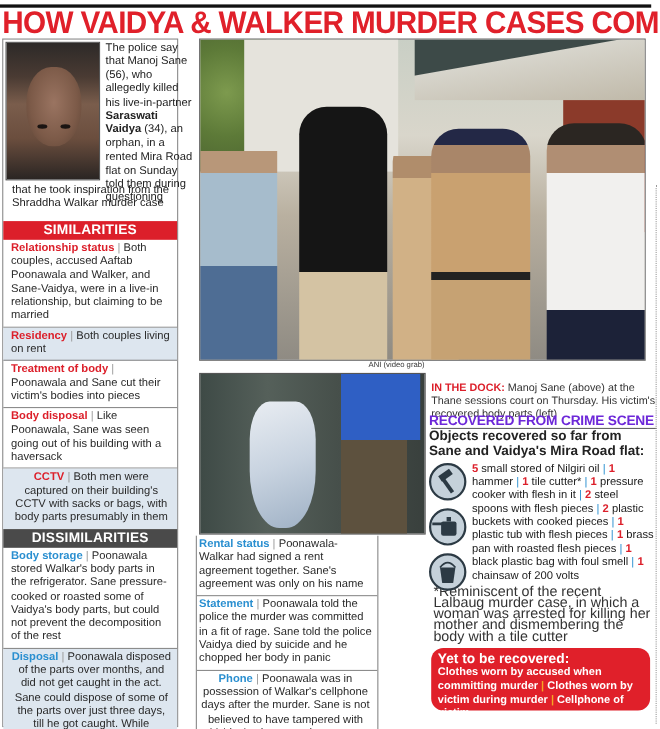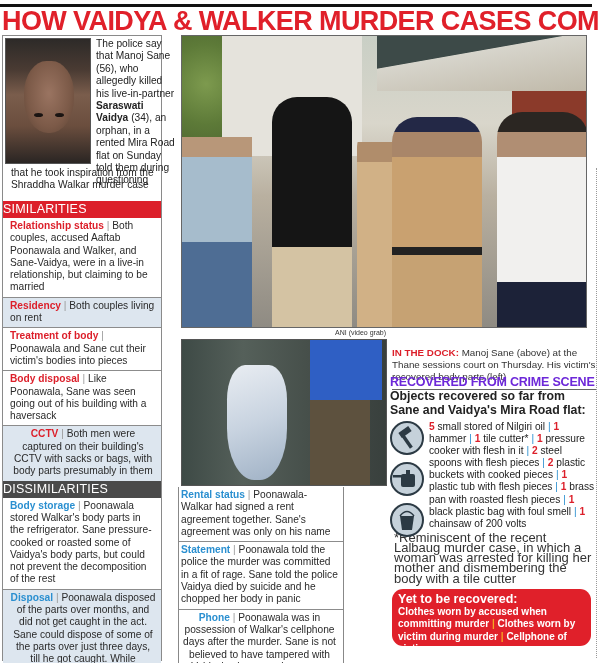--- a/index.html
+++ b/index.html
@@ -7,21 +7,21 @@
   .topline { position: absolute; left: 0; top: 4px; width: 592px; height: 3px; background: #111; }
   .headline { position: absolute; left: 2px; top: 7px; width: 590px; height: 28px; font-family: "Liberation Sans", sans-serif; font-weight: bold; font-size: 27px; color: #e0202a; letter-spacing: -0.6px; transform: scaleY(1.05); white-space: nowrap; line-height: 28px; }
   .left-col { position: absolute; left: 2px; top: 35px; width: 160px; height: 626px; border: 1px solid #8a8a8a; background: #fff; }
   .intro { position: relative; height: 165px; }
   .portrait { position: absolute; left: 2px; top: 2px; width: 86px; height: 126px; background: linear-gradient(180deg,#2d2a28 0%, #4a3b33 25%, #7a5d4c 45%, #6b4e3e 70%, #2a2523 100%); border: 1px solid #555; }
   .portrait .face { position:absolute; left:18px; top:22px; width:50px; height:72px; border-radius: 45% 45% 48% 48%; background: radial-gradient(ellipse at 50% 45%, #9a7461 0%, #7c5a48 60%, #5a4234 100%); }
   .portrait .eye { position:absolute; top:52px; width:9px; height:4px; background:#1a1412; border-radius:50%; }
   .intro-text { position: absolute; left: 93px; top: 2px; width: 82px; font-size: 10.2px; line-height: 12.4px; color: #222; }
   .intro-text-bottom { position: absolute; left: 8px; top: 131px; width: 168px; font-size: 10.2px; line-height: 12.4px; color: #222; }
   .bold { font-weight: bold; }
-  .section-bar { height: 17px; font-weight: normal; color: #fff; text-align: left; font-size: 12.5px; line-height: 17px; letter-spacing: 0.2px; }
+  .section-bar { height: 17px; font-weight: bold; color: #fff; text-align: center; font-size: 12.5px; line-height: 17px; letter-spacing: 0.2px; }
   .bar-red { background: #dc1f2a; }
   .bar-grey { background: #4a4a4a; }
   .item { padding: 2px 5px 3px 7px; font-size: 10.2px; line-height: 12.3px; color: #2a2a2a; border-bottom: 1.5px solid #8c8c8c; }
   .item.shade { background: #dde6ef; }
   .item:last-child { border-bottom: none; text-align: center; }
   .lbl-red { color: #dc1f2a; font-weight: bold; }
   .lbl-blue { color: #2a8fd0; font-weight: bold; }
   .sep { color: #9a9a9a; }
   .photo-main { position: absolute; left: 181px; top: 35px; width: 406px; height: 293px; border: 1px solid #666; overflow: hidden; background: linear-gradient(180deg,#c9cfc5 0%, #d9d6cb 30%, #b9b0a0 55%, #8f8b83 100%); }
   .bld { position:absolute; left:40px; top:0; width:140px; height:120px; background:#e5e3dc; }

